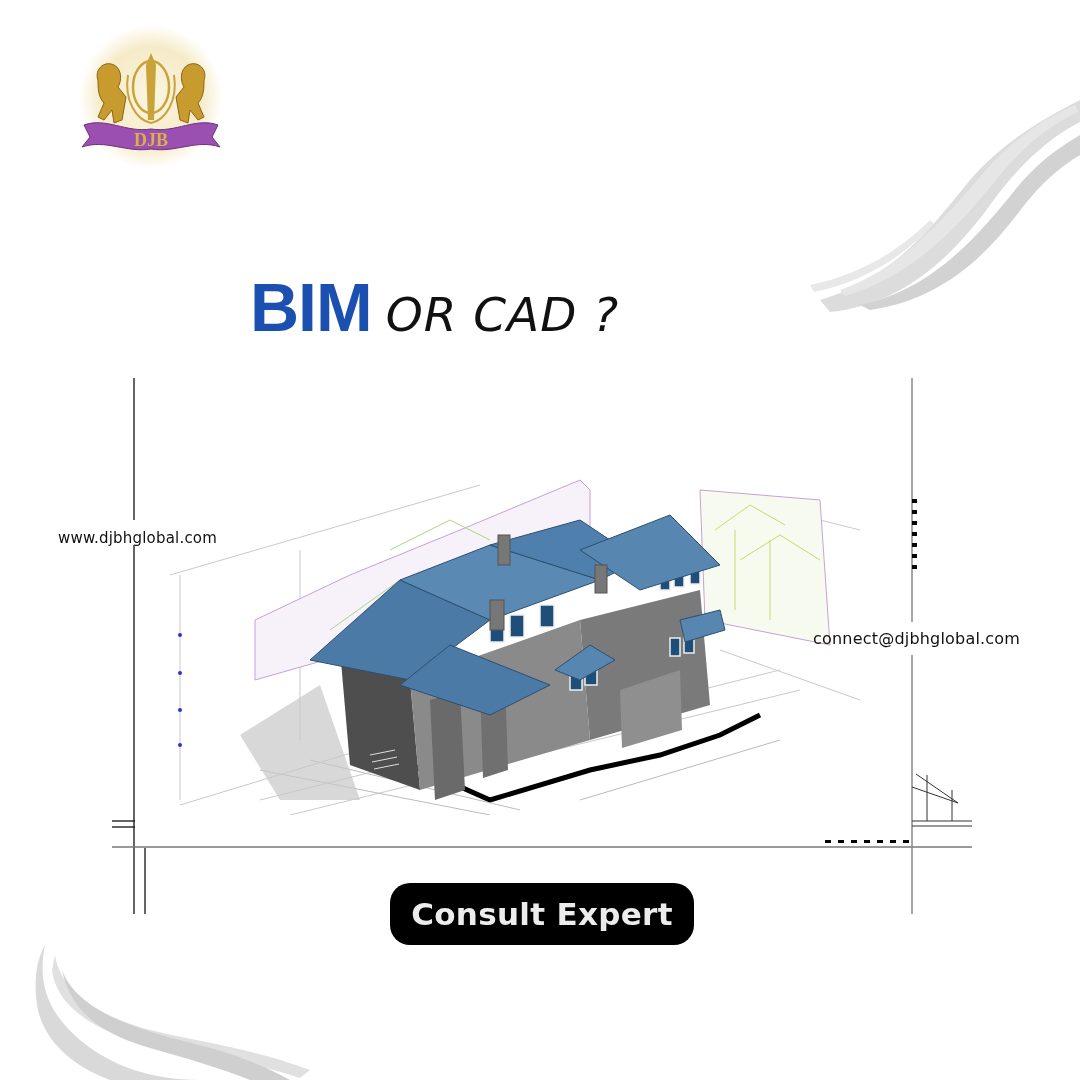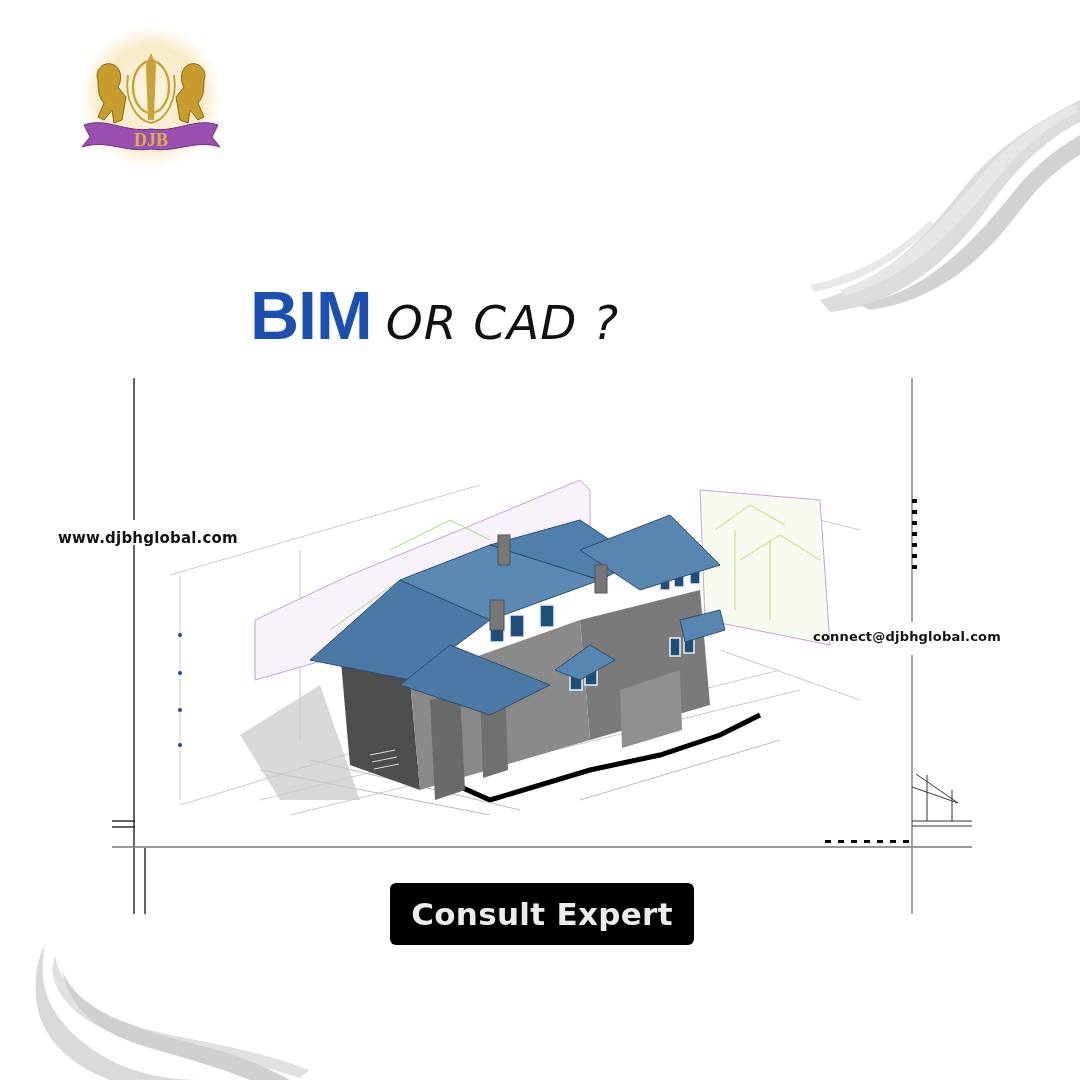--- a/index.html
+++ b/index.html
@@ -1,24 +1,24 @@
 <!DOCTYPE html>
 <html><head>
 <meta charset="utf-8">
 <style>
   html, body { margin:0; padding:0; }
   body { width:1080px; height:1080px; background:#ffffff; position:relative; overflow:hidden; font-family:"DejaVu Sans", sans-serif; }
   .abs { position:absolute; }
   .logo { left:76px; top:25px; width:150px; height:148px; }
-  .headline { left:250px; top:276px; white-space:nowrap; }
+  .headline { left:250px; top:268px; white-space:nowrap; }
   .headline .bim { font-family:"Liberation Sans", sans-serif; font-weight:bold; font-size:68px; color:#1b4fb0; letter-spacing:-1px; vertical-align:baseline; }
   .headline .rest { font-family:"DejaVu Sans", sans-serif; font-style:italic; font-size:47px; color:#111; margin-left:14px; letter-spacing:1px; }
-  .web { left:58px; top:529px; font-size:15px; font-weight:bold; color:#111; letter-spacing:0.2px; }
-  .mail { left:813px; top:629px; font-size:13px; font-weight:bold; color:#111; letter-spacing:0.2px; }
-  .cta { left:390px; top:883px; width:304px; height:62px; background:#000; border-radius:6px; color:#ececec; font-family:"DejaVu Sans", sans-serif; font-weight:bold; font-size:31px; display:flex; align-items:center; justify-content:center; letter-spacing:0.3px; border:none; cursor:pointer; }
+  .web { left:58px; top:529px; font-size:15px; font-weight:normal; color:#111; letter-spacing:0.2px; }
+  .mail { left:813px; top:629px; font-size:16px; font-weight:normal; color:#111; letter-spacing:0.2px; }
+  .cta { left:390px; top:883px; width:304px; height:62px; background:#000; border-radius:20px; color:#ececec; font-family:"DejaVu Sans", sans-serif; font-weight:bold; font-size:31px; display:flex; align-items:center; justify-content:center; letter-spacing:0.3px; border:none; cursor:pointer; }
   .house { left:160px; top:470px; width:720px; height:345px; }
   .frame { left:0; top:0; width:1080px; height:1080px; pointer-events:none; }
   .stroke { pointer-events:none; }
 </style>
 </head>
 <body>
 
 <svg class="abs stroke" style="left:800px;top:60px;" width="280" height="270" viewBox="0 0 280 270">
   <g fill="#dcdcdc">
     <path d="M20 240 C90 220 130 170 170 120 C200 85 240 60 280 40 L280 62 C245 80 215 110 190 145 C150 200 100 245 30 252 Z"></path>

